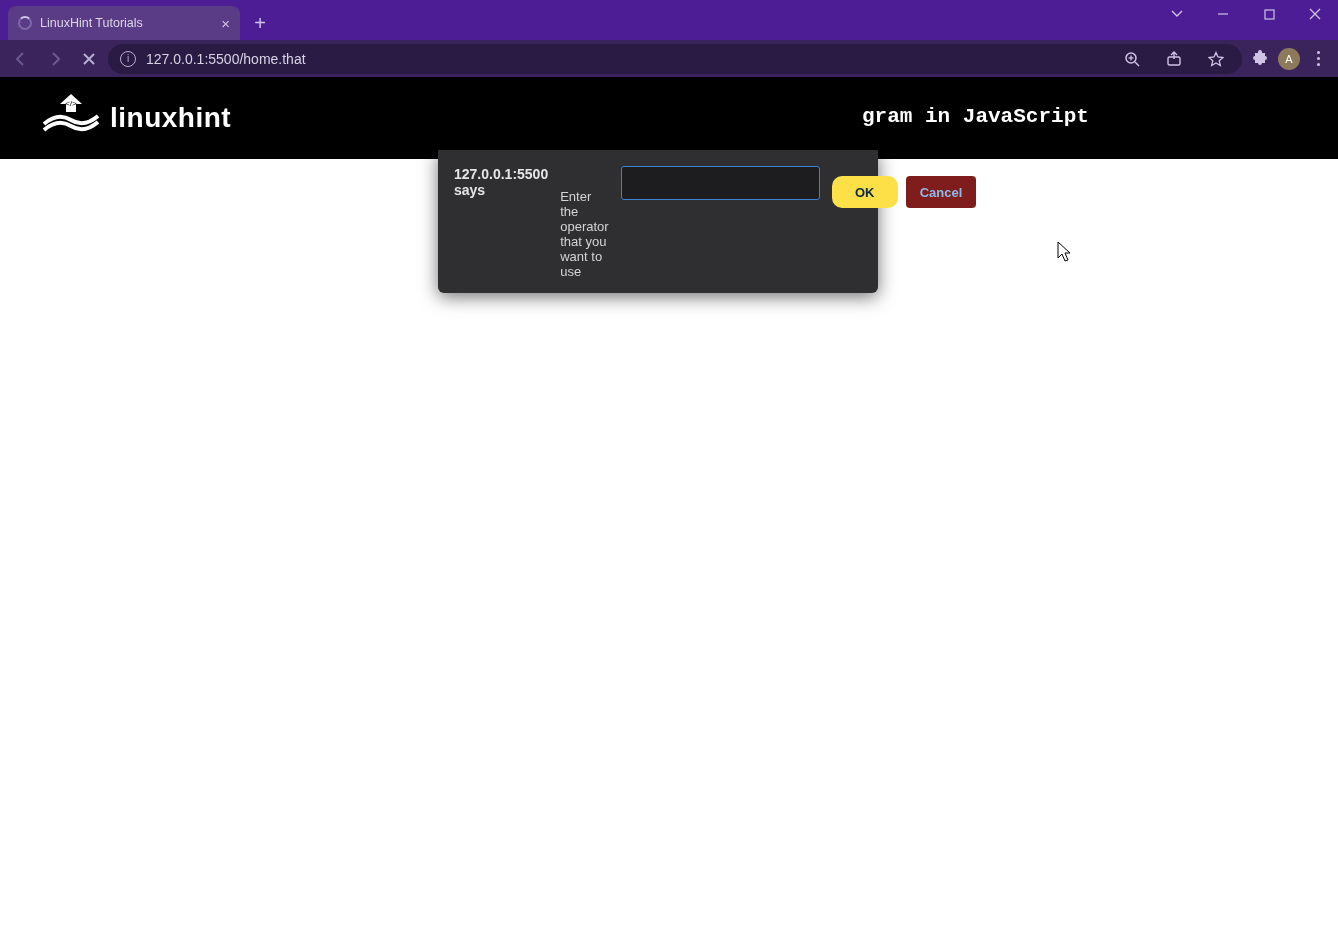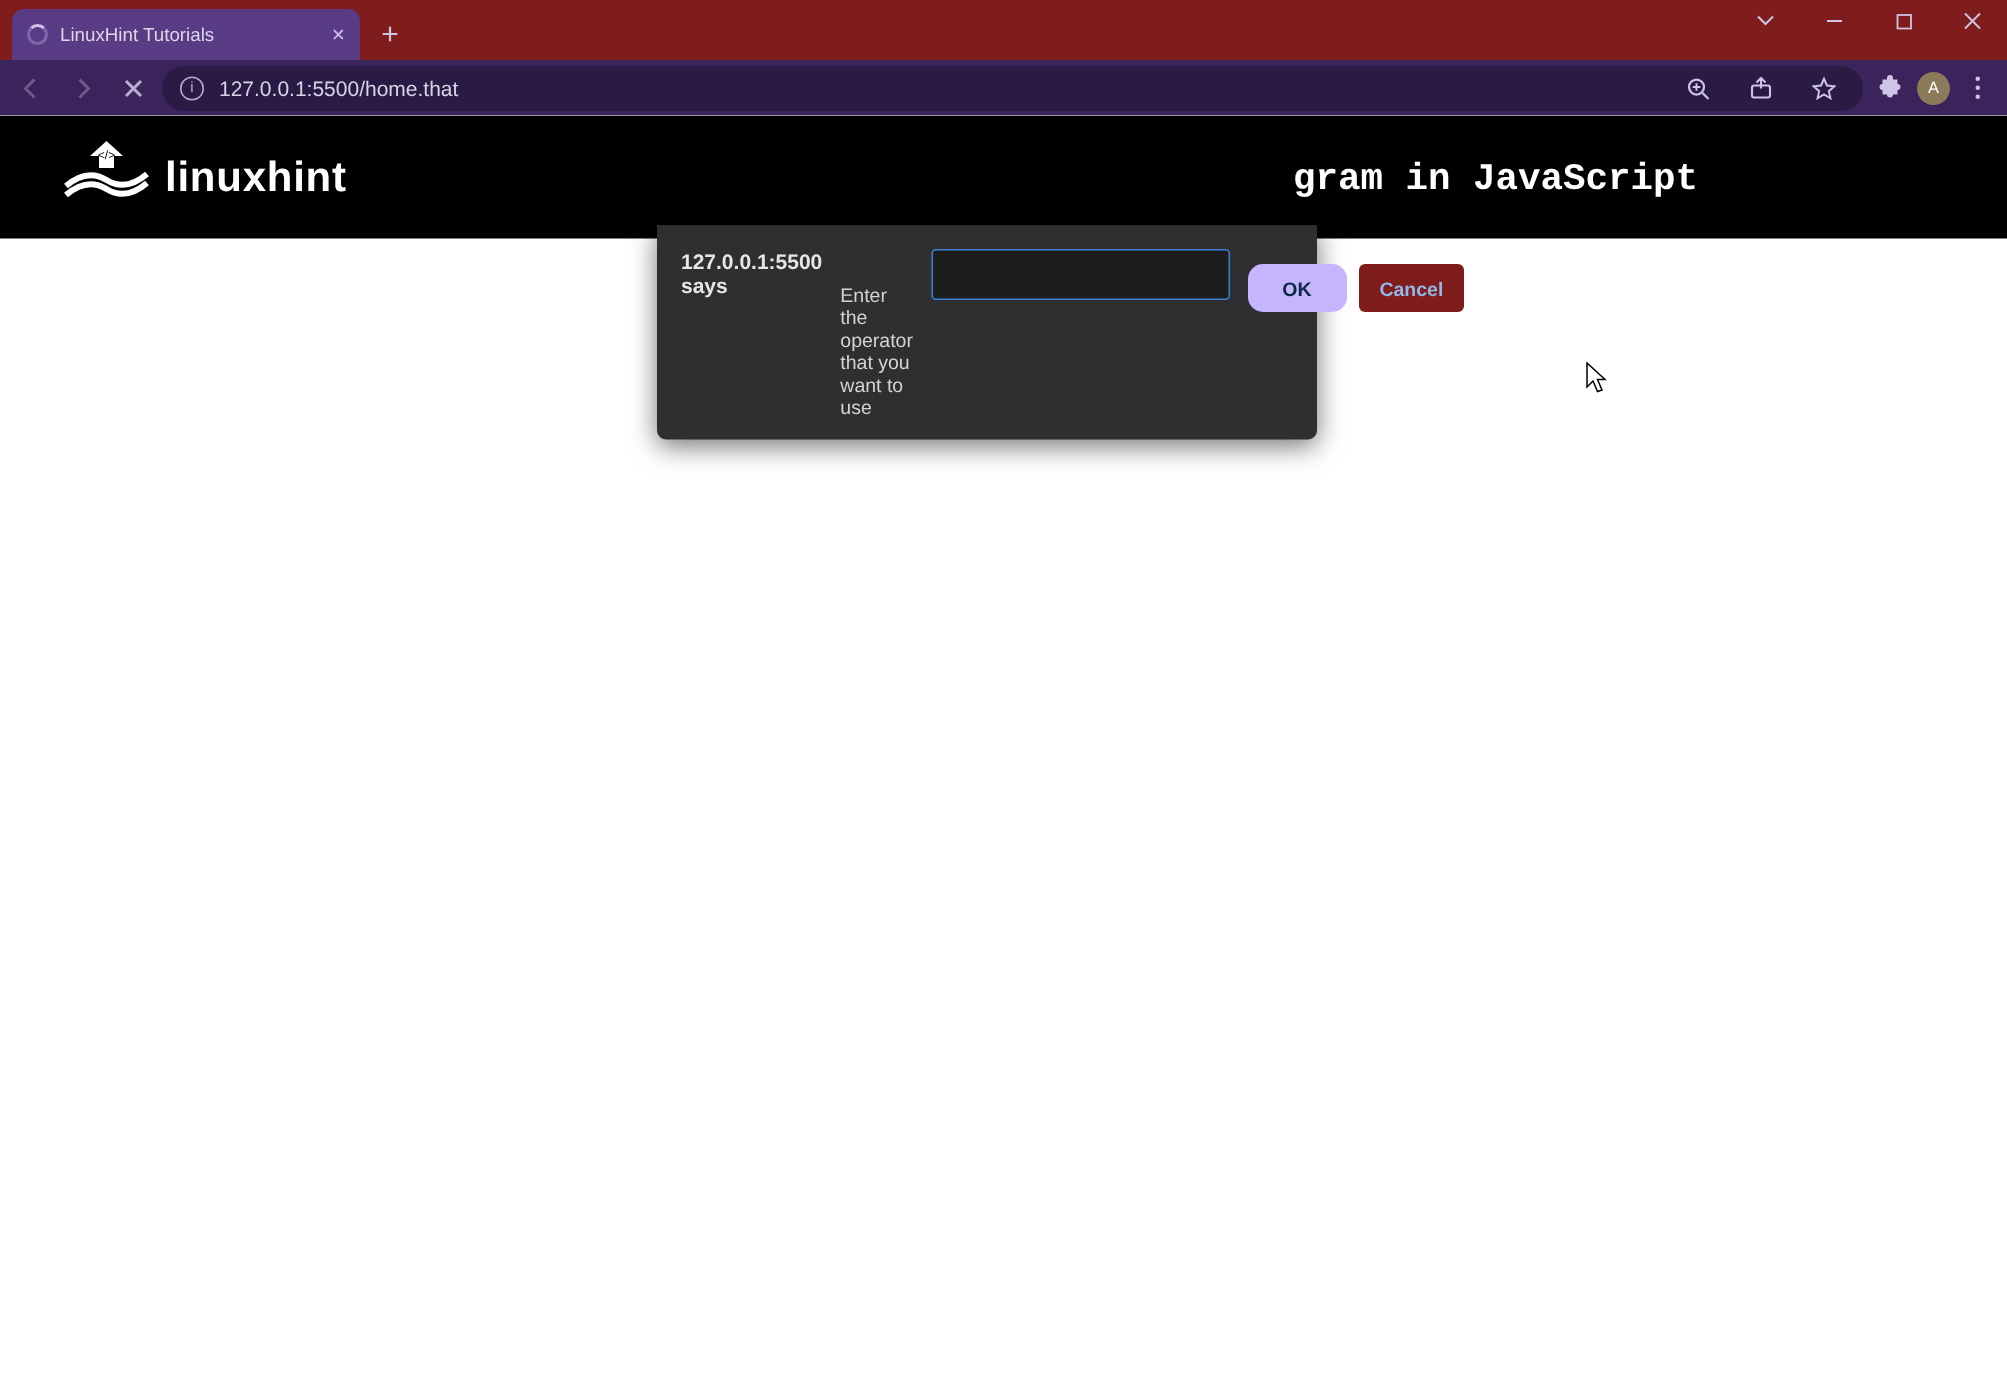--- a/index.html
+++ b/index.html
@@ -1,21 +1,21 @@
 <!DOCTYPE html>
 <html><head>
 <meta charset="utf-8">
 <style>
   * { margin: 0; padding: 0; box-sizing: border-box; font-family: "Segoe UI", Arial, sans-serif; }
   html, body { width: 1338px; height: 931px; overflow: hidden; background: #fff; }
 
   
   .titlebar {
     height: 40px;
-    background: #7f1d1d;
+    background: #4c1d95;
     display: flex;
     align-items: flex-end;
     padding-left: 8px;
   }
   .tab {
     height: 34px;
     width: 232px;
     background: #5a3b85;
     border-radius: 8px 8px 0 0;
     display: flex;
@@ -128,21 +128,21 @@
     color: #fff;
   }
   .logo-mark { position: relative; width: 62px; height: 48px; }
   .logo-text { font-size: 28px; font-weight: 700; letter-spacing: 0.5px; }
   .hdr-title {
     position: absolute;
     left: 862px;
     top: 28px;
     color: #fff;
     font-family: "Consolas","Courier New",monospace;
-    font-size: 25px;
+    font-size: 21px;
     font-weight: bold;
     white-space: nowrap;
   }
   .page-body {
     padding-top: 60px;
     text-align: center;
   }
   .page-h1 {
     font-family: "Times New Roman", serif;
     font-size: 32px;
@@ -187,21 +187,21 @@
   .btn {
     min-width: 66px;
     height: 32px;
     border-radius: 4px;
     font-size: 13px;
     font-weight: 600;
     border: none;
     cursor: pointer;
     padding: 0 14px;
   }
-  .btn-primary { background: #c4b5fd; color: #0e2745; border-radius: 10px; }
+  .btn-primary { background: #fde047; color: #0e2745; border-radius: 10px; }
   .btn-secondary { background: #7f1d1d; color: #8fb9e8; }
 
   
   .cursor {
     position: absolute;
     left: 1057px;
     top: 164px;
     pointer-events: none;
     z-index: 60;
   }

